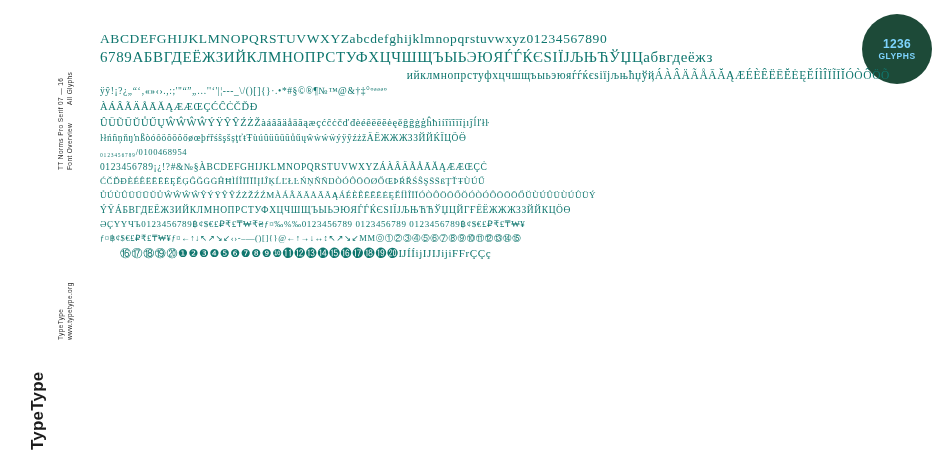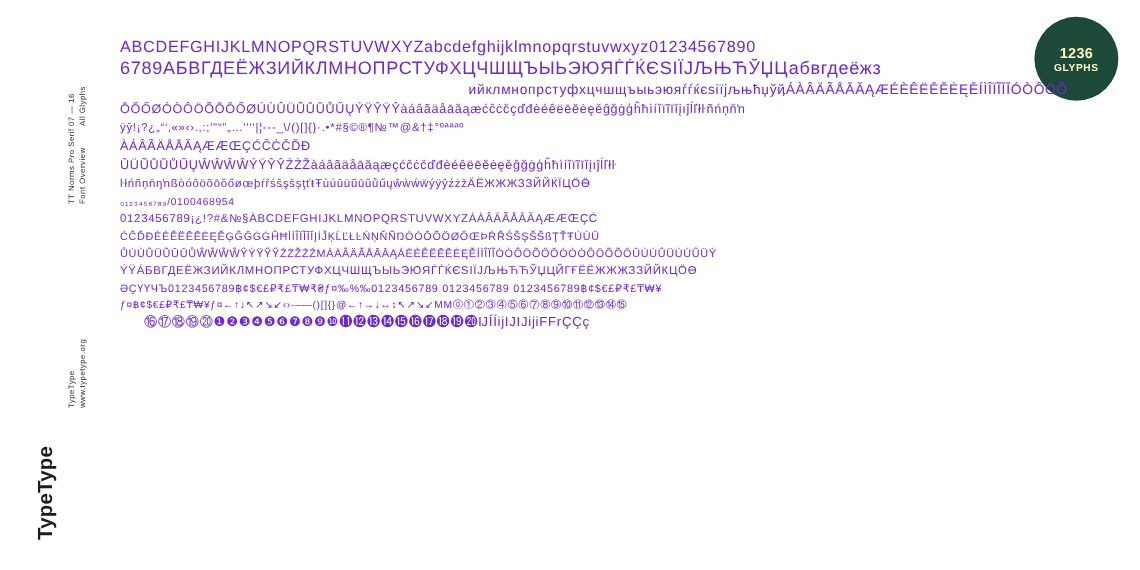--- a/index.html
+++ b/index.html
@@ -68,21 +68,21 @@
 
   
   .badge {
     position: absolute;
     right: 18px;
     top: 14px;
     width: 70px;
     height: 70px;
     border-radius: 50%;
     background: #1d4a38;
-    color: #fef9c3;
+    color: #7dd3fc;
     display: flex;
     flex-direction: column;
     align-items: center;
     justify-content: center;
     font-family: "Liberation Sans", sans-serif;
   }
   .badge-count {
     font-size: 12px;
     font-weight: 700;
     letter-spacing: 0.3px;
@@ -97,22 +97,22 @@
 
   
   .glyph-area {
     position: absolute;
     left: 100px;
     top: 30px;
     width: 790px;
     height: 430px;
   }
   .gline {
-    color: #6d28d9;
-    font-family: Liberation Sans, sans-serif;
+    color: #0f766e;
+    font-family: Liberation Serif, serif;
     white-space: nowrap;
     overflow: hidden;
     letter-spacing: 0.6px;
     margin-bottom: 1px;
   }
   .s1 { font-size: 13.5px; line-height: 18px; }
   .s2 { font-size: 15px; line-height: 17px; }
   .s3 { font-size: 11.5px; line-height: 16px; text-align: right; }
   .s4 { font-size: 10.5px; line-height: 15px; }
   .s5 { font-size: 9.5px;  line-height: 14px; }
@@ -134,21 +134,20 @@
 
   <div class="badge">
     <div class="badge-count">1236</div>
     <div class="badge-label">GLYPHS</div>
   </div>
 
   <div class="glyph-area">
       <div class="gline s1">ABCDEFGHIJKLMNOPQRSTUVWXYZabcdefghijklmnopqrstuvwxyz01234567890</div>
       <div class="gline s2">6789АБВГДЕЁЖЗИЙКЛМНОПРСТУФХЦЧШЩЪЫЬЭЮЯЃЃЌЄSІЇЈЉЊЋЎЏЦабвгдеёжз</div>
       <div class="gline s3">ийклмнопрстуфхцчшщъыьэюяѓѓќєsіїјљњћџўҋÁÀÂÄÃÅĀĂĄÆÉÈÊËĒĔĖĘĚÍÌÎÏĨĪĬÓÒÔÖÕ</div>
-      <div class="gline s4">ŌŎŐØÓÒÔÖÕŌŎŐØÚÙÛÜŨŪŬŮŰŲÝŸŶŸŶàáâãäåāăąæćĉċčçďđèéêëēĕėęěĝğġģĥħìíîïĩīĭįıĵĺľłŀñńņňŉ</div>
       <div class="gline s5">ÿŷ!¡?¿„“‘‚«»‹›.,:;'"“”„…''‘'|¦---_\/()[]{}·.•*#§©®¶№™@&amp;†‡°ºªªªº</div>
       <div class="gline s4">ÀÁÂÃÄÅĀĂĄÆÆŒÇĆĈĊČĎĐ</div>
       <div class="gline s4">ÛÜŨŪŬŮŰŲŴŴŴŴÝŸŶŶŹŻŽàáâãäåāăąæçćĉċčďđèéêëēĕėęěĝğġģĥħìíîïĩīĭįıĵĺľłŀ</div>
       <div class="gline s5">ŀłńñņňŋŉßòóôöõōŏőøœþŕřśŝşšșţťŧŦùúûüũūŭůűųŵẁẃẅýÿŷźżžÄЁЖЖЖЗЗЙЙЌЇЦӦӪ</div>
       <div class="gline s7">₀₁₂₃₄₅₆₇₈₉/0100468954</div>
       <div class="gline s5">0123456789¡¿!?#&amp;№§ÀBCDEFGHIJKLMNOPQRSTUVWXYZÁÀÂÄÃÅĀĂĄÆÆŒÇĊ</div>
       <div class="gline s6">ĆČĎĐÈÉÊËĒĔĖĘĚĢĜĞĠĠĤĦÌÍÎÏĨĪĬĮİĴĶĹĽŁĿŃŅŇÑŊÒÓÔÕÖØŐŒÞŔŘŚŜŞŠŠßŢŤŦÙÚŰ</div>
       <div class="gline s6">ŮÚÙÛÜŨŪŬŮŴŴŴŴŶÝŸŶŶŹŻŽŹŹMÀÁÂÄÃÅĀĂĄÁÉÈÊËĒĔĖĘĚÍÌÎÏĨÓÒÔÖÕŐŎÓÒÓÔÖÕÕŐŬÙÚÛÜÙÚÛÜÝ</div>
       <div class="gline s5">ÝŸÁБВГДЕЁЖЗИЙКЛМНОПРСТУФХЦЧШЩЪЫЬЭЮЯЃЃЌЄSІЇЈЉЊЋЋЎЏЦЙГҒЁЁЖЖЖЗЗЙЙКЦӦӨ</div>
       <div class="gline s6">ӘҪҮҮЧЪ0123456789฿¢$€£₽₹£₸₩₹₴ƒ¤‰%‰0123456789 0123456789 0123456789฿¢$€£₽₹£₸₩¥</div>

